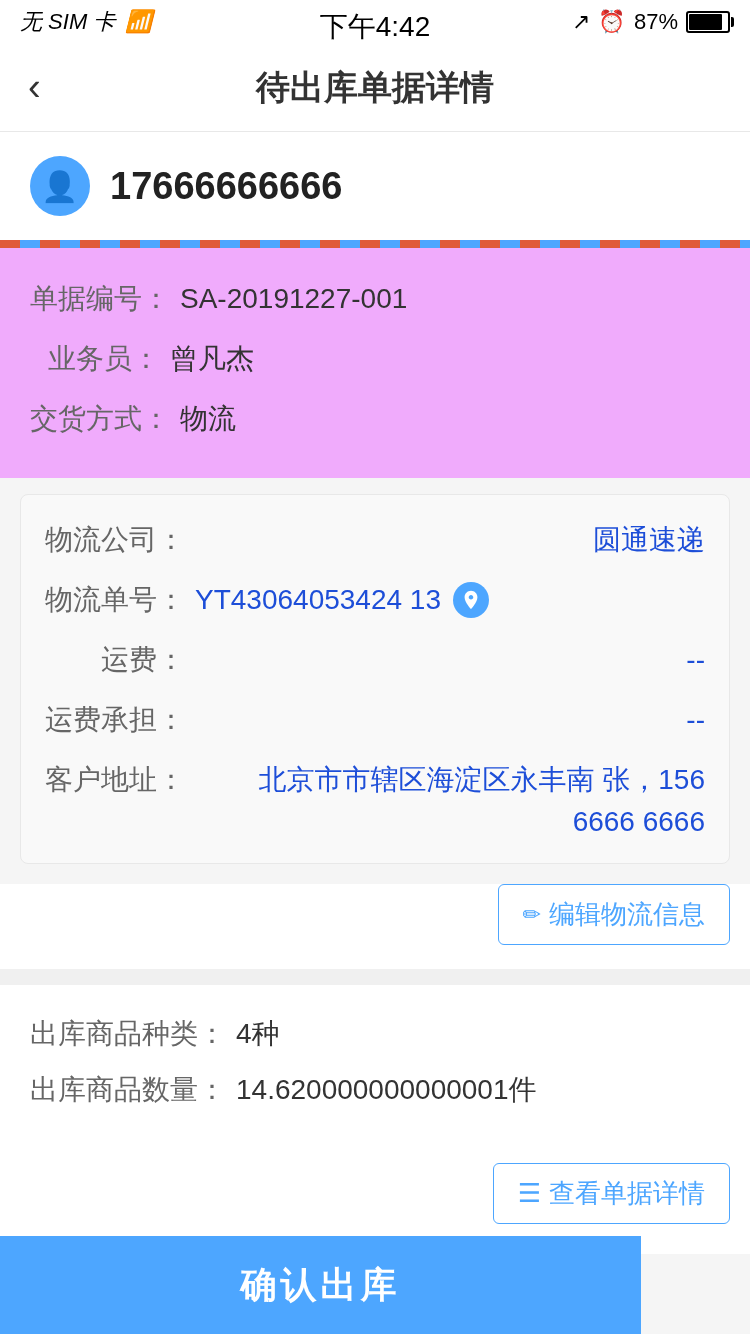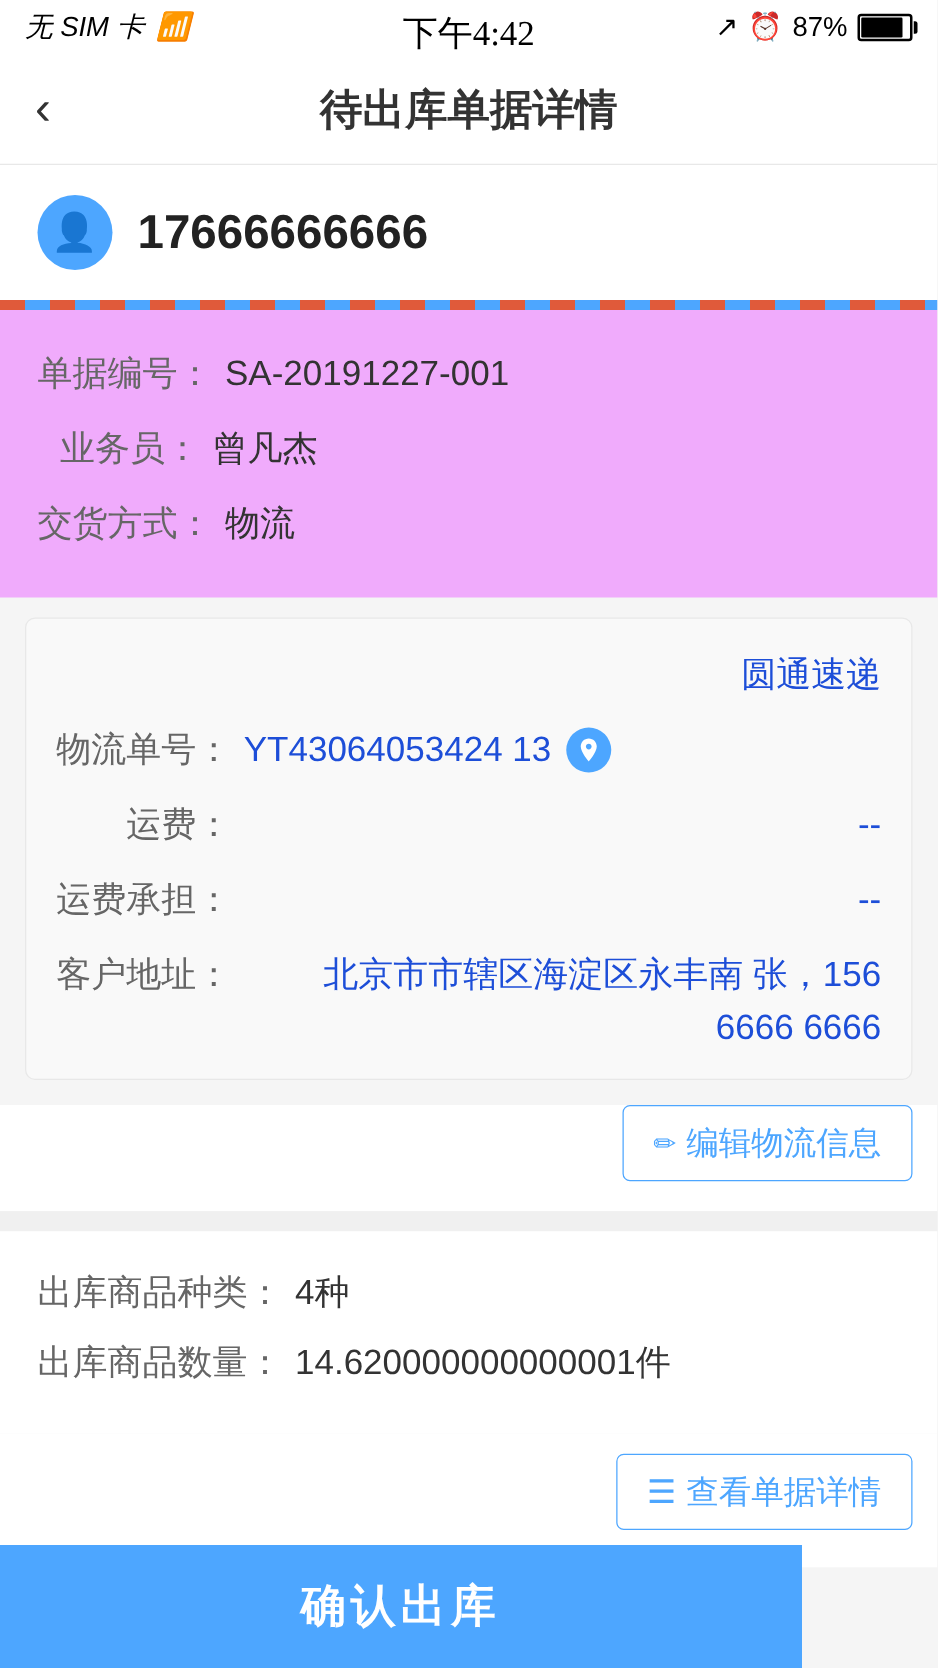--- a/index.html
+++ b/index.html
@@ -37,21 +37,20 @@
     .wifi-icon {
       font-size: 22px;
     }
     .status-center {
       font-size: 28px;
       font-weight: 500;
       position: absolute;
       left: 50%;
       transform: translateX(-50%);
       top: 8px;
-      font-family: Liberation Serif, serif;
     }
     .status-right {
       display: flex;
       align-items: center;
       gap: 8px;
       font-size: 22px;
     }
     .battery-icon {
       width: 44px;
       height: 22px;
@@ -365,20 +364,21 @@
     <span class="info-value">曾凡杰</span>
   </div>
   <div class="info-row">
     <span class="info-label">交货方式：</span>
     <span class="info-value">物流</span>
   </div>
 </div>
 
 <div class="logistics-card">
   <div class="logistics-row">
+    <span class="logistics-label">物流公司：</span>
     <span class="logistics-value">圆通速递</span>
   </div>
   <div class="logistics-row">
     <span class="logistics-label">物流单号：</span>
     <div class="tracking-number">
       <span class="logistics-value">YT43064053424 13</span>
       <div class="location-icon">
         <svg viewBox="0 0 24 24">
           <path d="M12 2C8.13 2 5 5.13 5 9c0 5.25 7 13 7 13s7-7.75 7-13c0-3.87-3.13-7-7-7zm0 9.5c-1.38 0-2.5-1.12-2.5-2.5s1.12-2.5 2.5-2.5 2.5 1.12 2.5 2.5-1.12 2.5-2.5 2.5z"></path>
         </svg>

